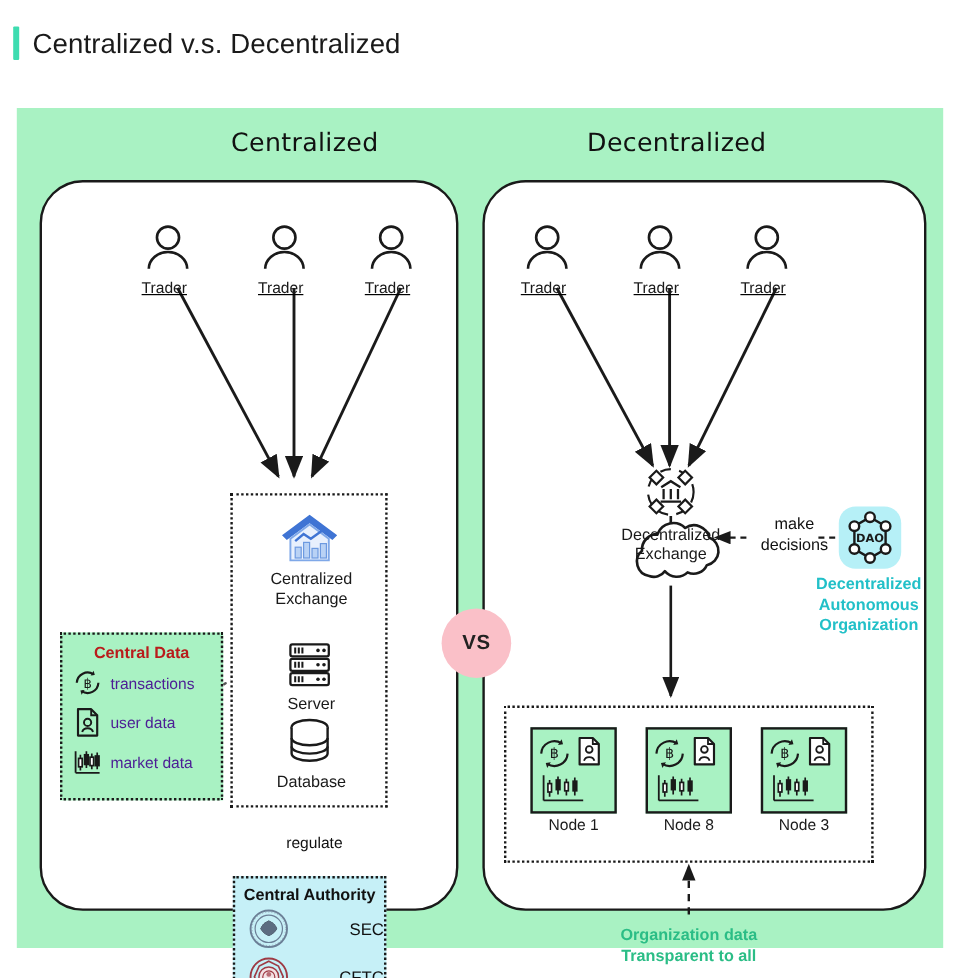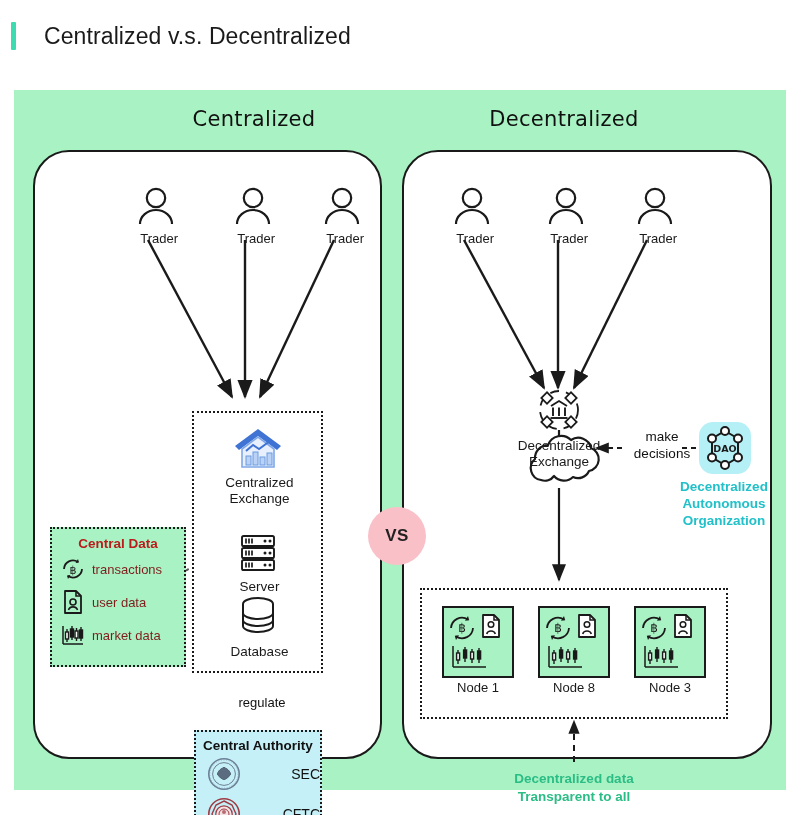--- a/index.html
+++ b/index.html
@@ -6,21 +6,21 @@
   body{
     width:800px;height:815px;
     background:#ffffff;
     font-family:"Liberation Sans", sans-serif;
     overflow:hidden;
     position:relative;
   }
   
   #title-bar{
     position:absolute;left:0;top:14px;width:756px;height:44px;
-    display:flex;align-items:center;gap:17px;
+    display:flex;align-items:center;
   }
   #title-accent{
     width:5px;height:28px;background:#3ddcb0;margin-left:11px;border-radius:1px;
   }
   #title-text{
     margin-left:11px;font-size:23px;color:#1a1a1a;letter-spacing:.1px;
   }
   
   #stage{
     position:absolute;left:14px;top:90px;width:772px;height:700px;
@@ -43,38 +43,38 @@
 
   
   #vs-badge{
     position:absolute;left:354px;top:417px;width:58px;height:58px;
     border-radius:50%;background:#fac0c8;
     display:flex;align-items:center;justify-content:center;
     font-size:17px;font-weight:700;color:#222;letter-spacing:.5px;z-index:6;
   }
 
   
-  .trader{position:absolute;width:60px;text-align:right;}
+  .trader{position:absolute;width:60px;text-align:left;text-decoration:underline;}
   .trader .lbl{font-size:13px;color:#1a1a1a;margin-top:1px;}
 
   
   .ovl{position:absolute;left:0;top:0;pointer-events:none;}
 
   
   .dotbox{
     position:absolute;border:2px dotted #1a1a1a;box-sizing:border-box;
   }
   #central-data-box{
     left:36px;top:437px;width:136px;height:140px;background:#a9f2c3;
   }
   #central-data-box .hdr{
     font-size:13.5px;font-weight:700;color:#b91c1c;text-align:center;margin-top:7px;
   }
   .cd-row{display:flex;align-items:center;height:30px;margin-left:8px;margin-top:3px;}
-  .cd-row .t{font-size:13px;color:#7f1d1d;margin-left:6px;}
+  .cd-row .t{font-size:13px;color:#4c1d95;margin-left:6px;}
 
   #exchange-box{
     left:178px;top:321px;width:131px;height:262px;background:#fff;
   }
   #authority-box{
     left:180px;top:640px;width:128px;height:122px;background:#c6f0f7;
   }
   #authority-box .hdr{
     font-size:13.5px;font-weight:700;color:#111;text-align:center;margin-top:6px;
   }
@@ -482,17 +482,17 @@
           <line x1="35" y1="40" x2="35" y2="55"></line>
             <rect x="33.6" y="43" width="3" height="8" fill="#1a1a1a"></rect>
         </g>
       </g>
     </svg>
   </div>
   <div class="node-lbl" style="left:620px;top:590px;">Node 3</div>
 
 
   <div id="transparent-caption">
-    <span>Decentralized data</span><br>
+    <span>Organization data</span><br>
     <span>Transparent to all</span>
   </div>
 
 </div>
 
 </body></html>

